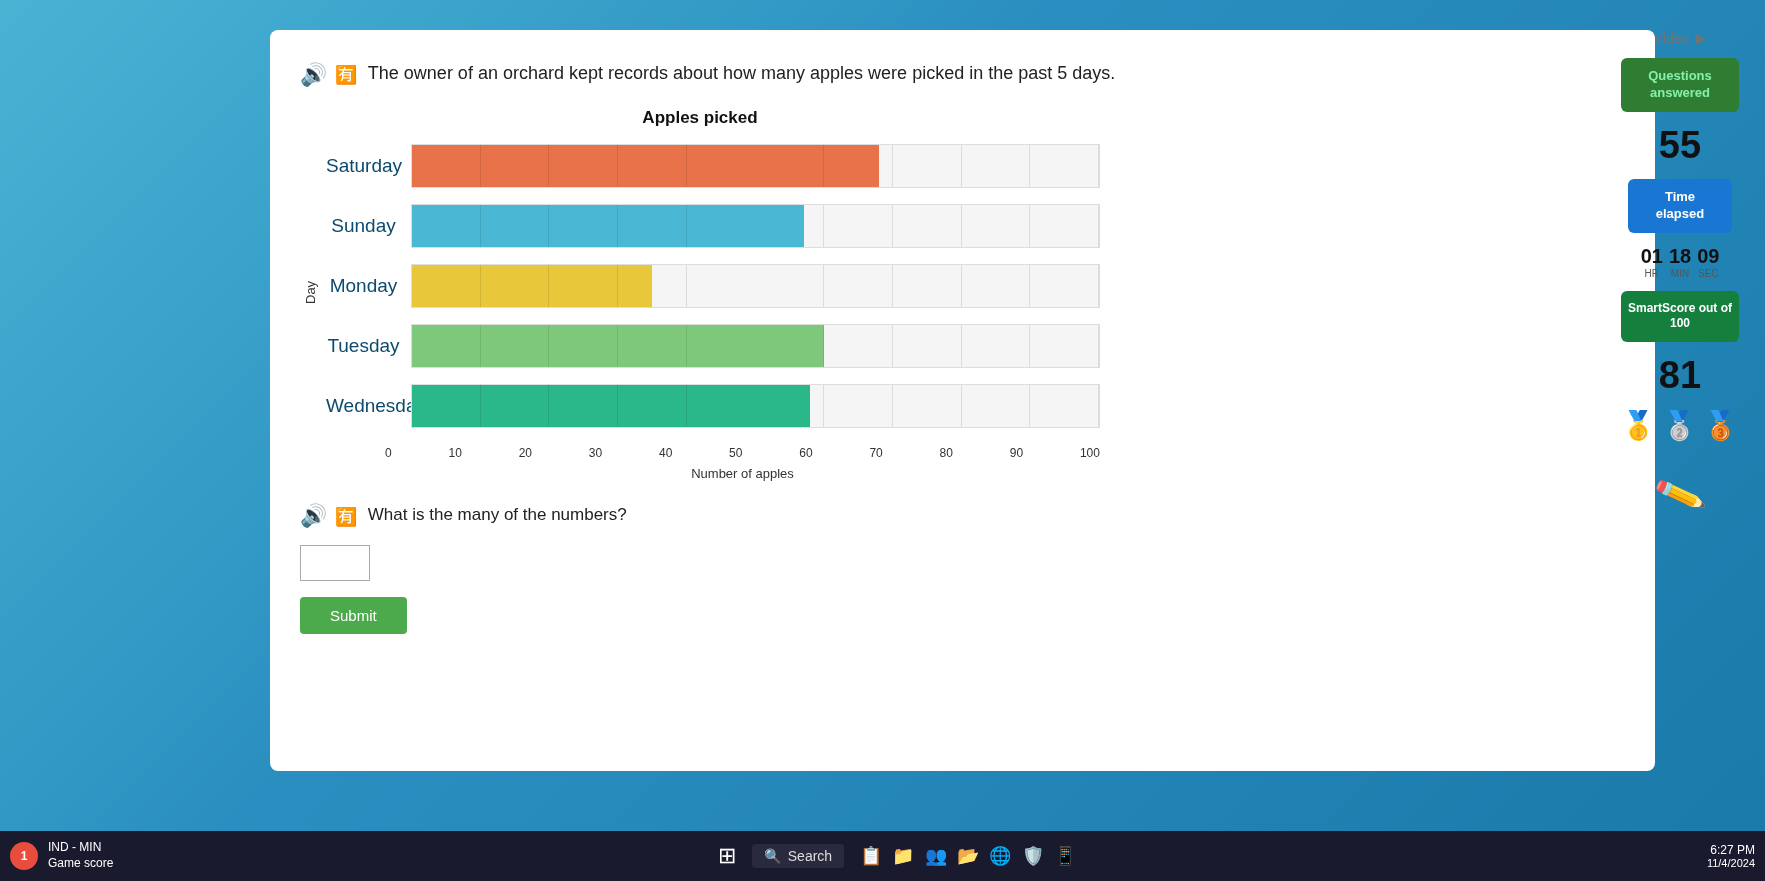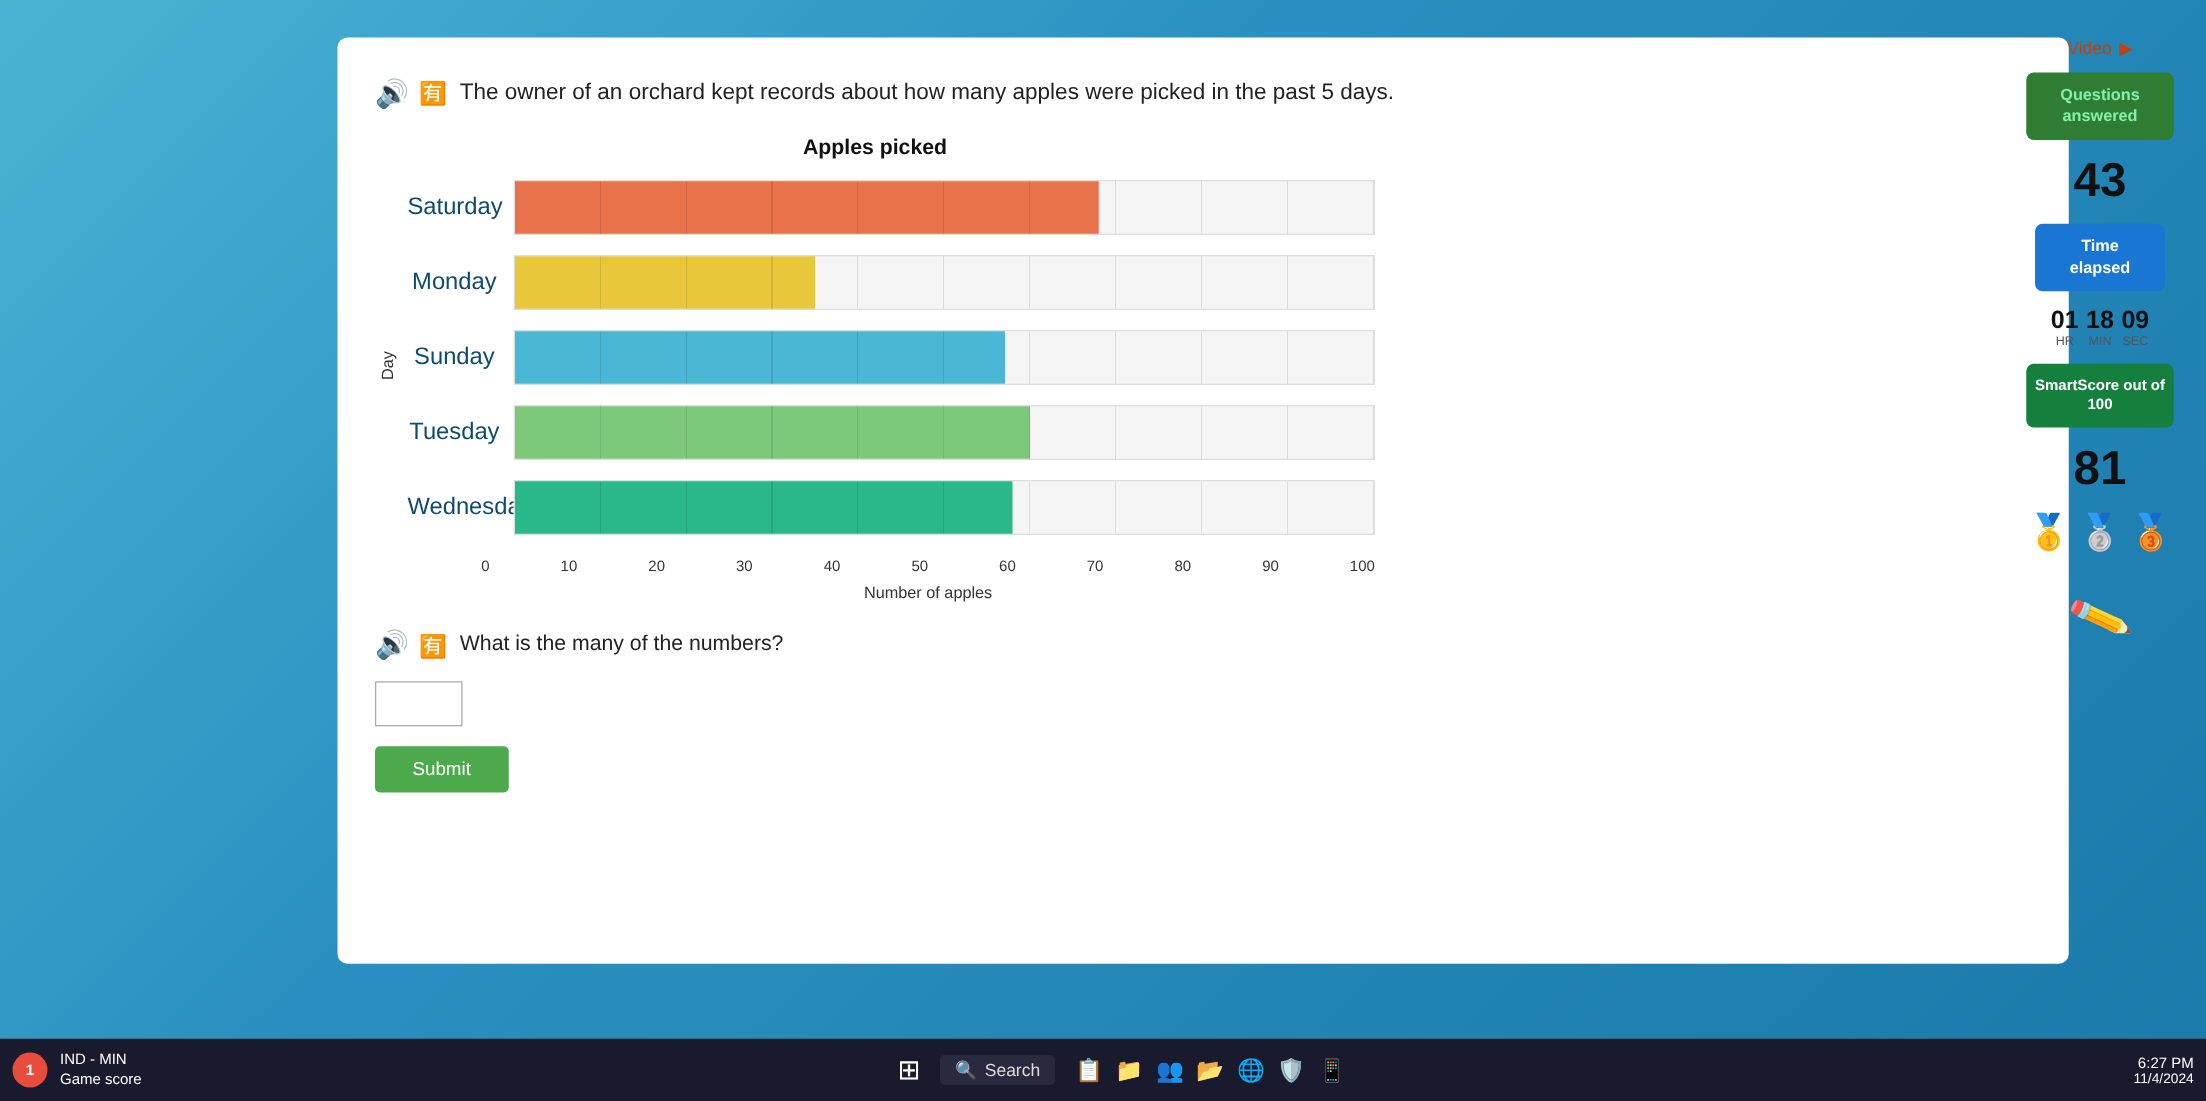--- a/index.html
+++ b/index.html
@@ -205,21 +205,21 @@
       flex-direction: column;
       align-items: center;
       gap: 12px;
     }
 
     .video-btn {
       display: flex;
       align-items: center;
       gap: 6px;
       font-size: 14px;
-      color: #c2410c;
+      color: #737373;
       cursor: pointer;
     }
 
     .questions-answered-btn {
       background: #2e7d32;
       color: #86efac;
       border: none;
       border-radius: 6px;
       padding: 10px 14px;
       font-size: 13px;
@@ -438,29 +438,29 @@
         <div class="y-axis-label">Day</div>
         <div class="chart-body" id="chart-body">
 
         <div class="bar-row">
               <div class="bar-label">Saturday</div>
               <div class="bar-track">
                 <div class="bar-fill" style="width: 68%; background-color: rgb(232, 115, 74);"></div>
               </div>
             </div>
             <div class="bar-row">
+              <div class="bar-label">Sunday</div>
+              <div class="bar-track">
+                <div class="bar-fill" style="width: 57%; background-color: rgb(74, 184, 212);"></div>
+              </div>
+            </div>
+            <div class="bar-row">
               <div class="bar-label">Monday</div>
               <div class="bar-track">
                 <div class="bar-fill" style="width: 35%; background-color: rgb(232, 200, 58);"></div>
-              </div>
-            </div>
-            <div class="bar-row">
-              <div class="bar-label">Sunday</div>
-              <div class="bar-track">
-                <div class="bar-fill" style="width: 57%; background-color: rgb(74, 184, 212);"></div>
               </div>
             </div>
             <div class="bar-row">
               <div class="bar-label">Tuesday</div>
               <div class="bar-track">
                 <div class="bar-fill" style="width: 60%; background-color: rgb(125, 200, 122);"></div>
               </div>
             </div>
             <div class="bar-row">
               <div class="bar-label">Wednesday</div>
@@ -502,21 +502,21 @@
 
 <div class="right-sidebar">
   <div class="video-btn">
     <span>Video</span>
     <span>▶</span>
   </div>
   <button class="questions-answered-btn">
     <span>Questions
 answered</span>
   </button>
-  <div class="score-number">43</div>
+  <div class="score-number">55</div>
   <button class="time-elapsed-btn">
     <span>Time
 elapsed</span>
   </button>
   <div class="timer-display">
     <div class="timer-unit">
       <span class="timer-value">01</span>
       <span class="timer-label">HR</span>
     </div>
     <div class="timer-unit">

